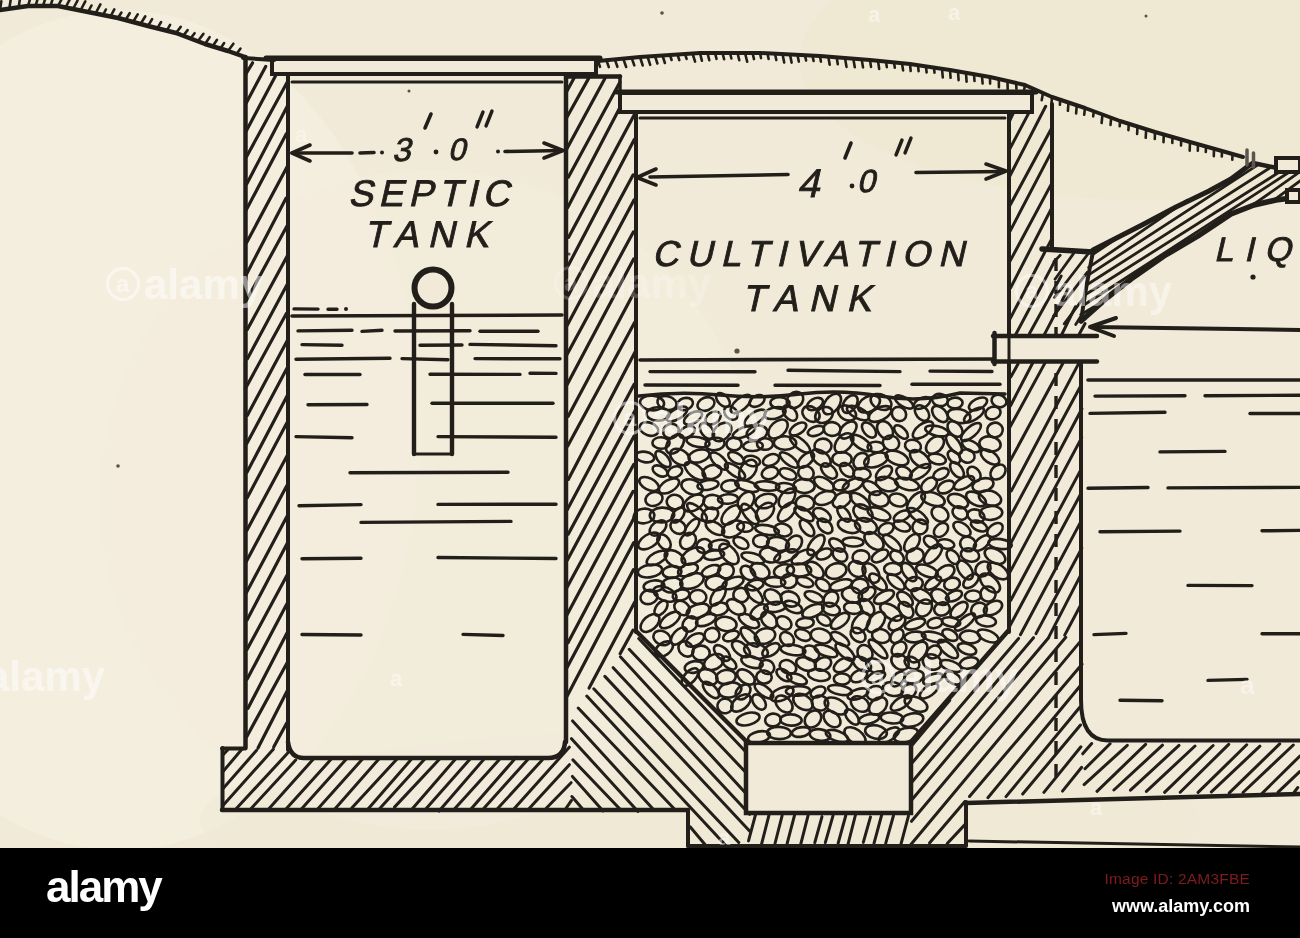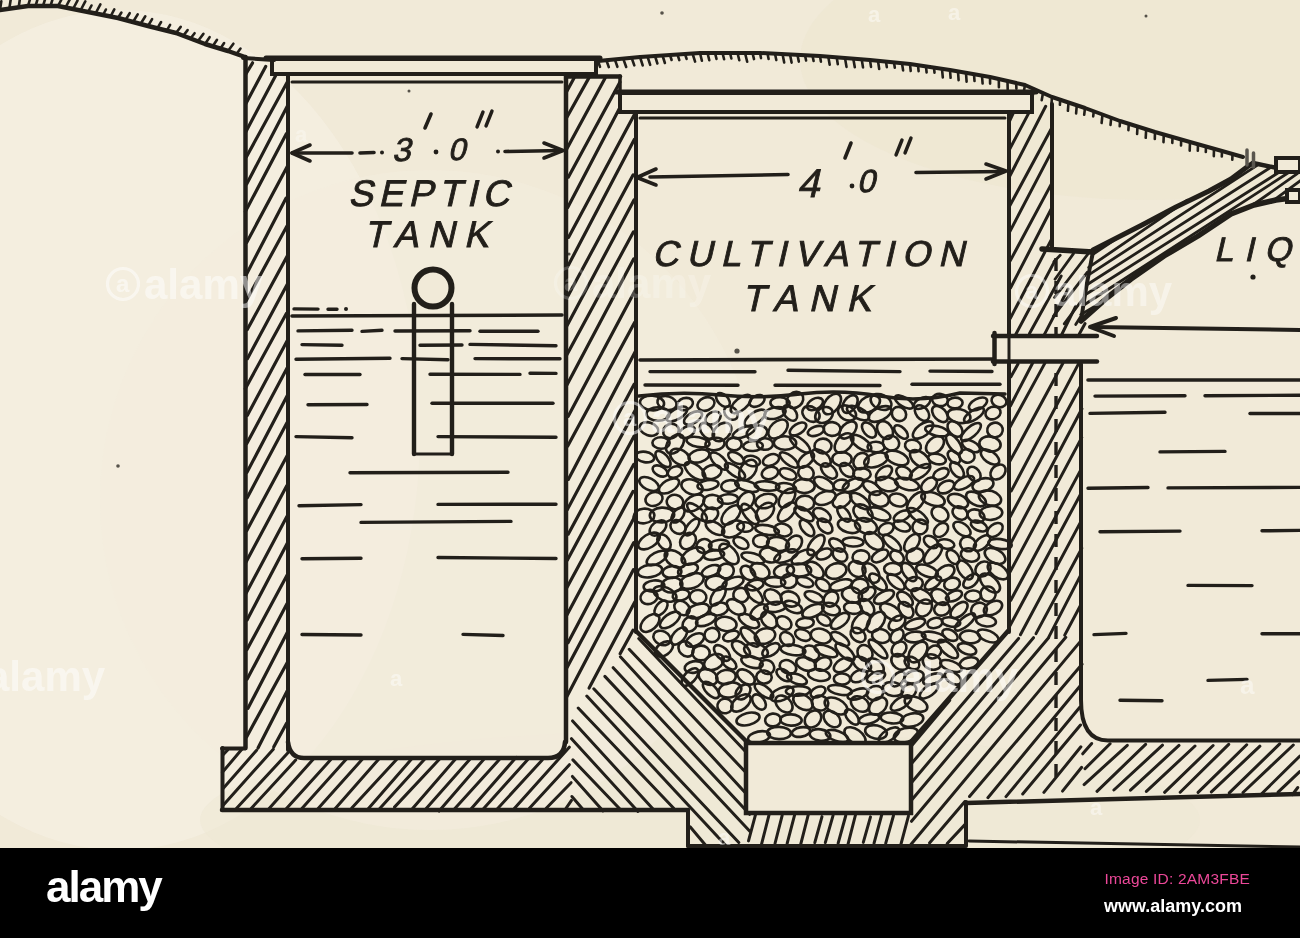--- a/index.html
+++ b/index.html
@@ -1,22 +1,22 @@
 <!DOCTYPE html>
 <html><head>
 <meta charset="utf-8">
 <style>
   html,body{margin:0;padding:0;background:#fff;width:1300px;height:938px;overflow:hidden;}
   #wrap{position:relative;width:1300px;height:938px;}
   #bar{position:absolute;left:0;top:848px;width:1300px;height:90px;background:#000;}
   .logo{position:absolute;left:46px;top:865px;color:#fff;font-family:"Liberation Sans",sans-serif;
         font-weight:bold;font-size:44px;letter-spacing:-2px;line-height:1;}
-  .rid{position:absolute;right:50px;top:870px;color:#ec4899;font-family:"Liberation Sans",sans-serif;
+  .rid{position:absolute;right:50px;top:870px;color:#7f1d1d;font-family:"Liberation Sans",sans-serif;
        font-size:15.5px;text-align:center;letter-spacing:0.2px;}
-  .rwb{position:absolute;right:58px;top:896px;color:#fff;font-family:"Liberation Sans",sans-serif;
+  .rwb{position:absolute;right:50px;top:896px;color:#fff;font-family:"Liberation Sans",sans-serif;
        font-size:18px;font-weight:bold;text-align:left;}
 </style>
 </head>
 <body>
 <div id="wrap">
 <svg width="1300" height="848" viewBox="0 0 1300 848">
 <rect width="1300" height="938" fill="#f1ead8"></rect>
 <ellipse cx="120" cy="430" rx="300" ry="420" fill="#f5efe2" opacity="0.7"></ellipse>
 <ellipse cx="1150" cy="60" rx="350" ry="140" fill="#ede5d0" opacity="0.55"></ellipse>
 <ellipse cx="700" cy="820" rx="500" ry="90" fill="#eee7d4" opacity="0.5"></ellipse>

